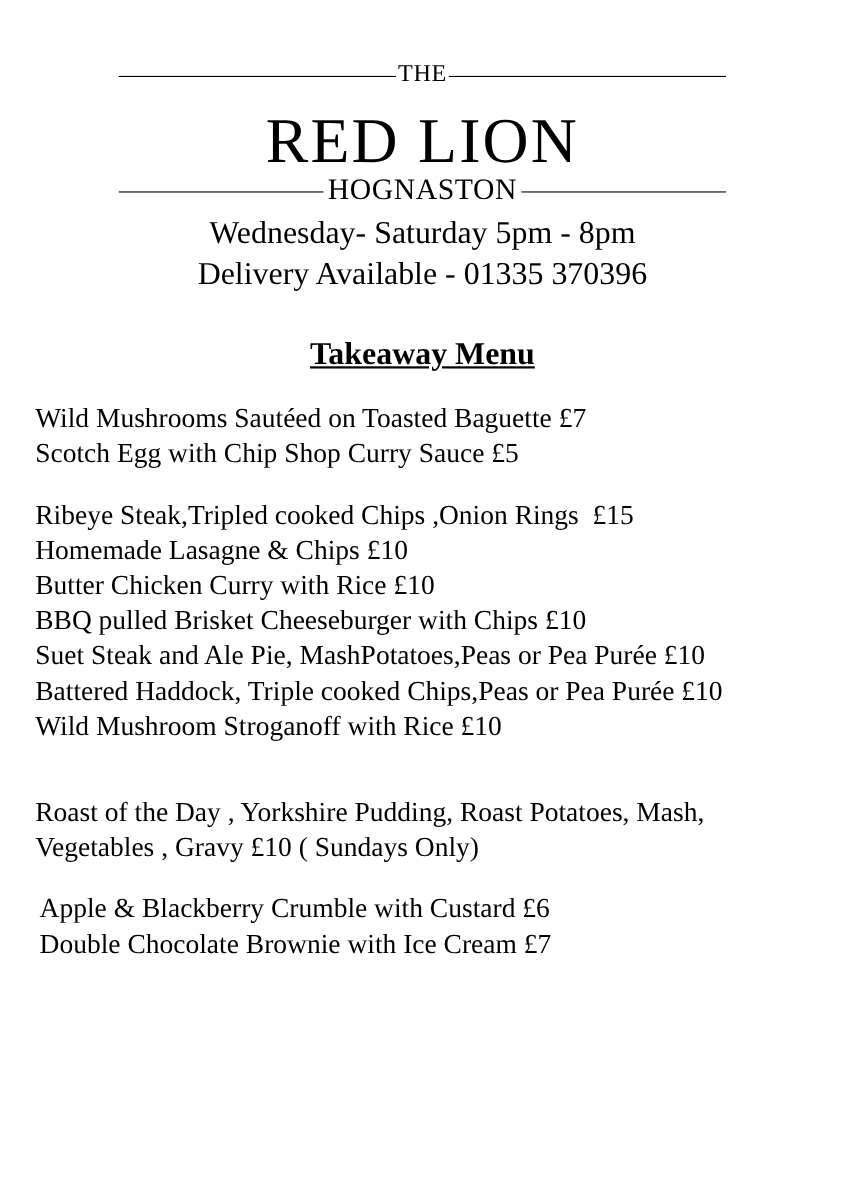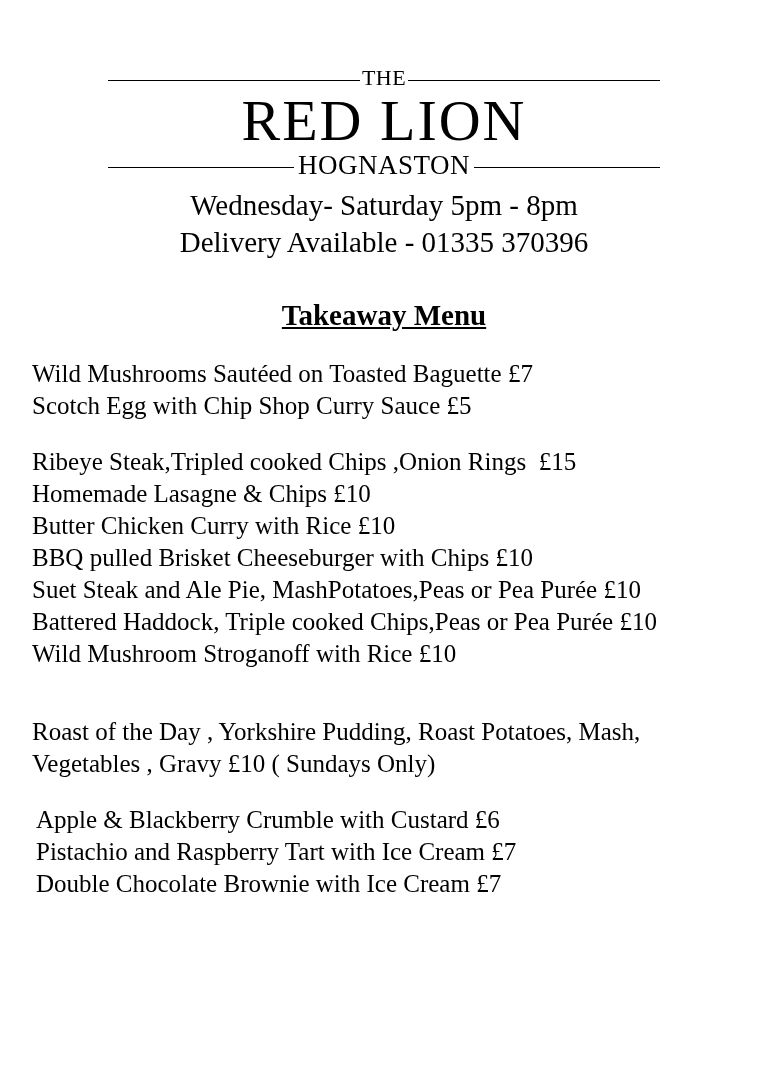--- a/index.html
+++ b/index.html
@@ -12,21 +12,21 @@
     height: 1090px;
     font-family: "Liberation Serif", "DejaVu Serif", serif;
     color: #000000;
     overflow: hidden;
   }
   .page {
     width: 768px;
     height: 1058px;
     position: relative;
     box-sizing: border-box;
-    padding: 13px 32px;
+    padding: 2px 32px;
   }
 
   
   .header {
     padding-top: 56px;
     text-align: center;
   }
   .rule-line-row {
     display: flex;
     align-items: center;
@@ -44,21 +44,21 @@
     padding: 0 2px;
     font-size: 22px;
     letter-spacing: 0.5px;
     line-height: 1;
     transform: translateY(-2px);
   }
   .brand {
     font-size: 58px;
     letter-spacing: 2px;
     line-height: 1.05;
-    margin-top: 0;
+    margin-top: 18px;
     margin-bottom: 2px;
     font-weight: normal;
   }
   .rule-line-row.village .rule-label {
     font-size: 27px;
     letter-spacing: 0.5px;
     padding: 0 4px;
   }
   .hours {
     font-size: 29px;
@@ -138,17 +138,16 @@
     <div class="item">Wild Mushroom Stroganoff with Rice £10</div>
   </div>
 
   <div class="section roast spaced-top">
     <div class="item">Roast of the Day , Yorkshire Pudding, Roast Potatoes, Mash,</div>
     <div class="item">Vegetables , Gravy £10 ( Sundays Only)</div>
   </div>
 
   <div class="section desserts">
     <div class="item">Apple &amp; Blackberry Crumble with Custard £6</div>
-    <div class="item">Pistachio and Raspberry Tart with Ice Cream £7</div>
     <div class="item">Double Chocolate Brownie with Ice Cream £7</div>
   </div>
 
 </div>
 
 </body></html>

